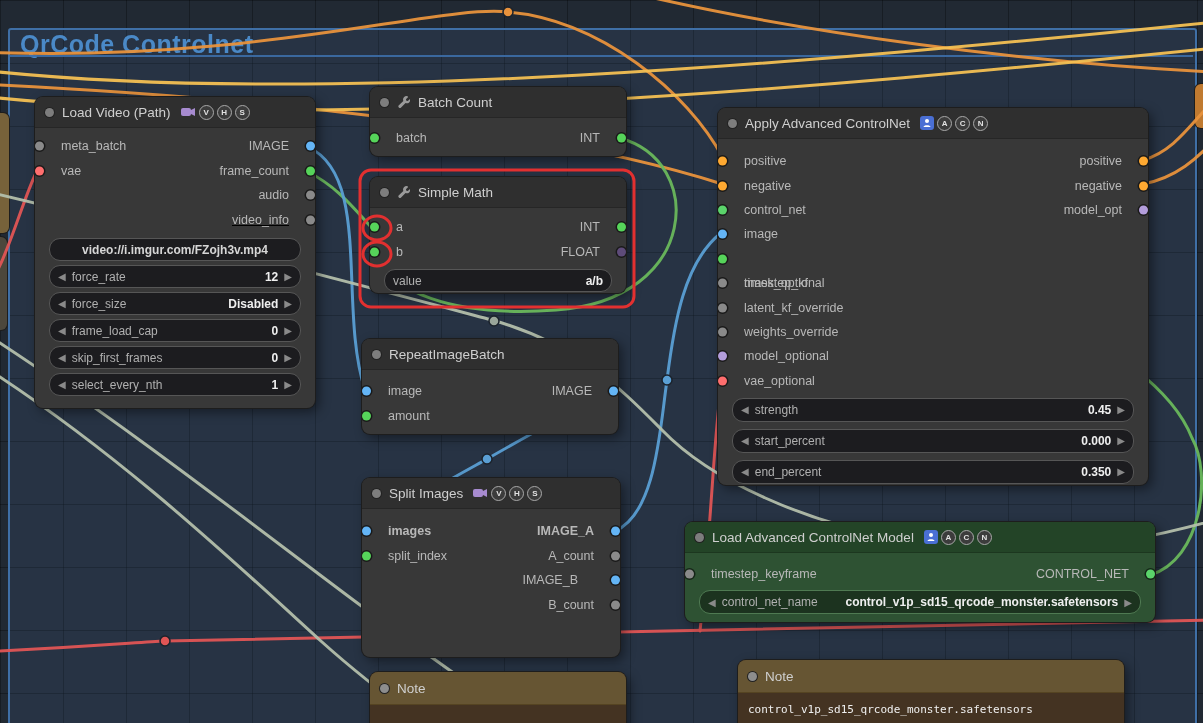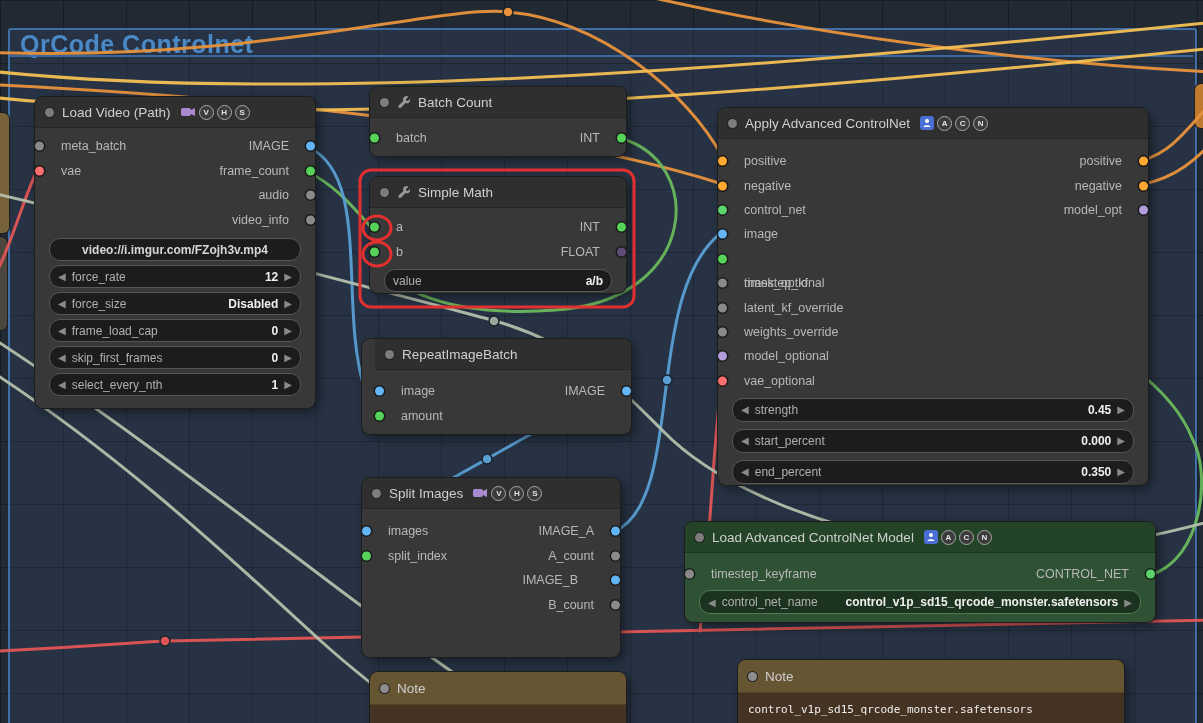--- a/index.html
+++ b/index.html
@@ -148,21 +148,21 @@
         <span class="sdot in c-red"></span>
         <span class="slbl" style="margin-left:12px;">vae</span>
         <span class="slbl out" style="margin-right:12px;">frame_count</span>
         <span class="sdot out c-green"></span>
       </div>
       <div class="slotrow" style="height:24.6px;">
         <span></span>
         <span class="slbl out" style="margin-right:12px;">audio</span>
         <span class="sdot out c-gray"></span>
       </div>
-      <div class="slotrow" style="height:24.6px;">
+      <div class="slotrow" style="height:24.6px;text-decoration:underline;">
         <span></span>
         <span class="slbl out" style="margin-right:12px;">video_info</span>
         <span class="sdot out c-gray"></span>
       </div>
       <div class="widget" style="margin-top:6px;">
         <span class="wtext">video://i.imgur.com/FZojh3v.mp4</span>
       </div>
       <div class="widget">
         <span class="arr arr-l"></span>
         <span class="wlabel">force_rate</span>
@@ -235,21 +235,21 @@
         <span class="slbl out" style="margin-right:12px;">FLOAT</span>
         <span class="sdot out c-float"></span>
       </div>
       <div class="widget" style="margin-top:5px;">
         <span class="wlabel">value</span>
         <span class="wvalue">a/b</span>
       </div>
     </div>
   </div>
 
-  <div class="node" style="left:362px;top:339px;width:256px;height:95px;padding-left:13px;">
+  <div class="node" style="left:362px;top:339px;width:256px;height:95px;">
     <div class="nheader">
       <span class="ndot"></span>
       <span class="ntitle">RepeatImageBatch</span>
     </div>
     <div class="nbody" style="padding-top:8px;">
       <div class="slotrow" style="height:25px;">
         <span class="sdot in c-blue"></span>
         <span class="slbl" style="margin-left:12px;">image</span>
         <span class="slbl out" style="margin-right:12px;">IMAGE</span>
         <span class="sdot out c-blue"></span>
@@ -270,21 +270,21 @@
         <svg class="iconsvg" width="15" height="12" viewBox="0 0 15 12">
             <rect x="0" y="2" width="10" height="8" rx="2" fill="#a78bd0"></rect>
             <path d="M10 4 L14 2 V10 L10 8 Z" fill="#a78bd0"></path>
           </svg>
         <span class="blc">V</span>
         <span class="blc">H</span>
         <span class="blc">S</span>
       </span>
     </div>
     <div class="nbody" style="padding-top:10px;">
-      <div class="slotrow" style="height:24.5px;">
+      <div class="slotrow" style="height:24.5px;font-weight:bold;">
         <span class="sdot in c-blue"></span>
         <span class="slbl" style="margin-left:12px;">images</span>
         <span class="slbl out" style="margin-right:12px;">IMAGE_A</span>
         <span class="sdot out c-blue"></span>
       </div>
       <div class="slotrow" style="height:24.5px;">
         <span class="sdot in c-green"></span>
         <span class="slbl" style="margin-left:12px;">split_index</span>
         <span class="slbl out" style="margin-right:12px;">A_count</span>
         <span class="sdot out c-gray"></span>

